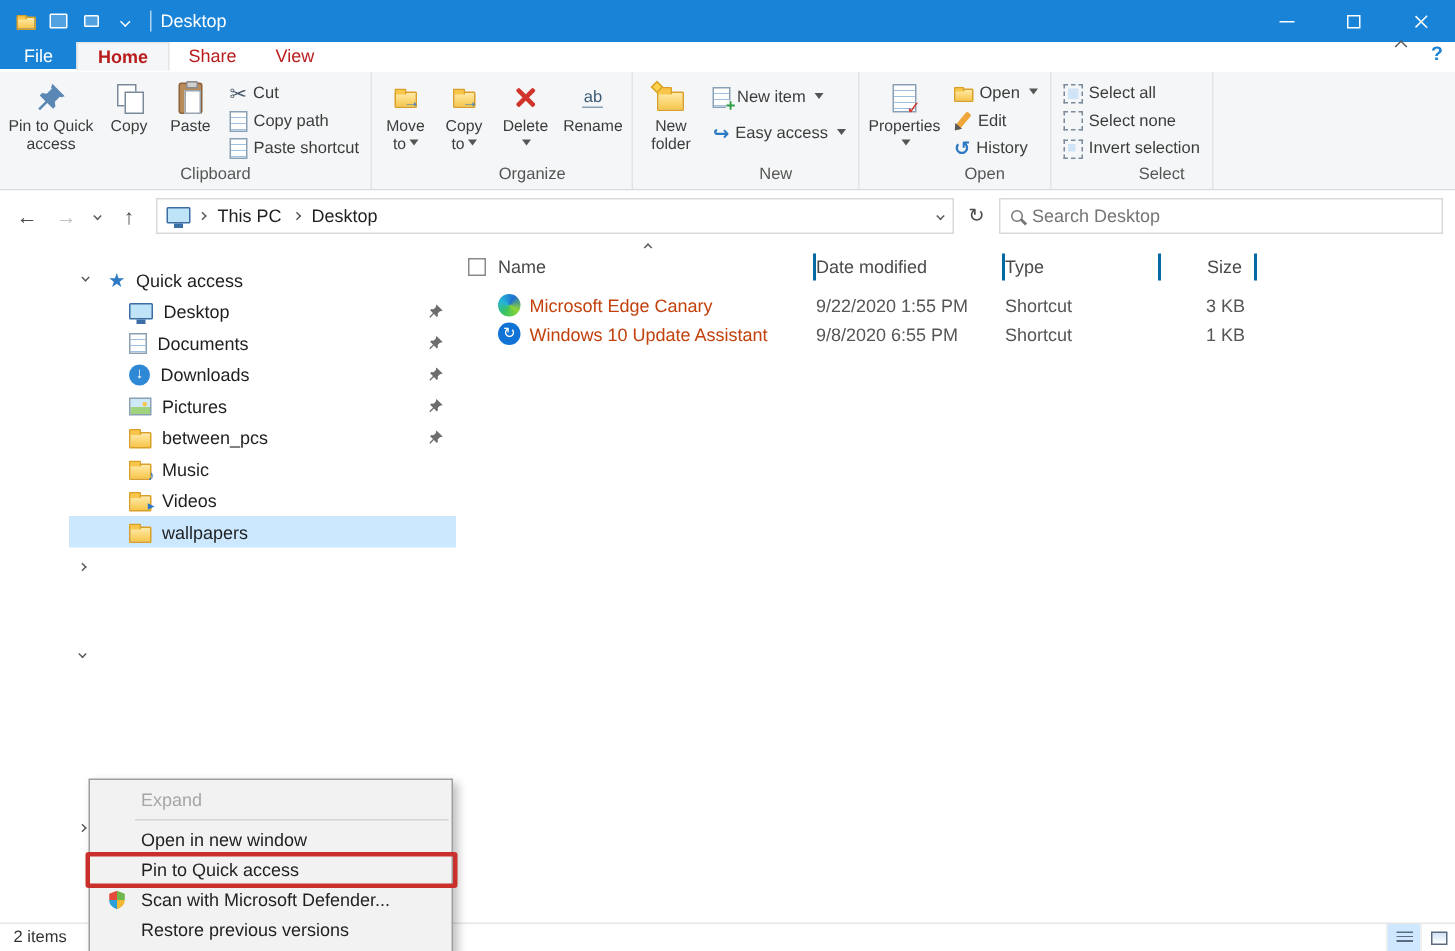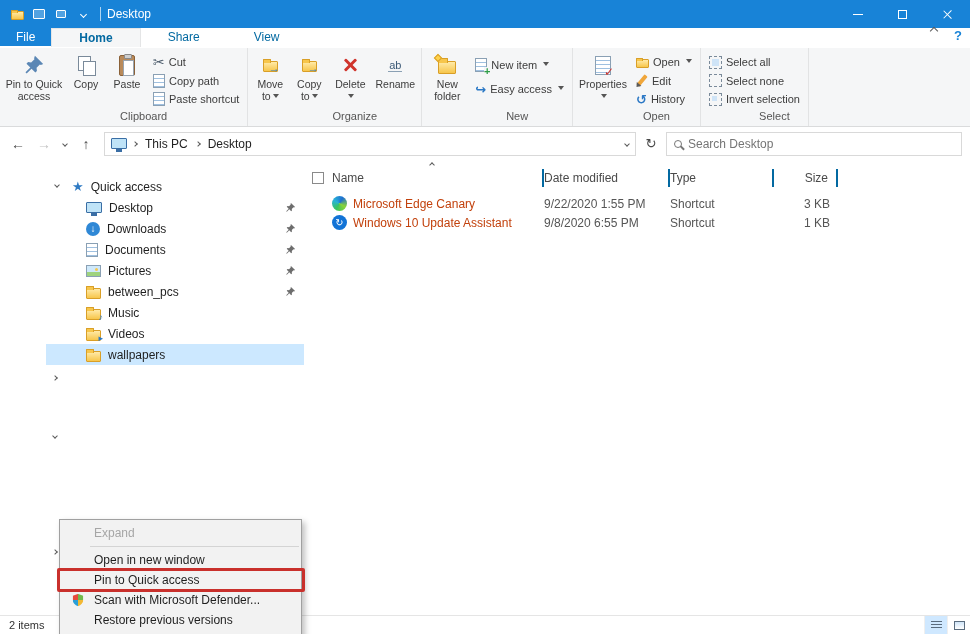--- a/index.html
+++ b/index.html
@@ -27,21 +27,21 @@
   .chev { width:6px; height:6px; border-right:1.5px solid #5a5a5a; border-bottom:1.5px solid #5a5a5a; display:inline-block; }
   .chev.down { transform:rotate(45deg); }
   .chev.right { transform:rotate(-45deg); }
   .chev.up { transform:rotate(-135deg); }
   .chev.white { border-color:#fff; width:5px; height:5px; }
   .chev.small { width:4px; height:4px; }
   .tri { width:0; height:0; border:3px solid transparent; border-top:4px solid #555; display:inline-block; margin-left:2px; vertical-align:middle; }
 
   
   .tabsrow { height:20px; background:#fff; display:flex; align-items:flex-start; flex:0 0 auto; }
-  .tab { padding:2px 27px; font-size:12px; color:#0369a1; display:flex; align-items:center; }
+  .tab { padding:2px 13px; font-size:12px; color:#b91c1c; display:flex; align-items:center; }
   .tab.file { background:#1883d7; color:#fff; padding:2px 16px; }
   .tab.active { background:#f5f6f7; border:1px solid #e4e5e6; border-bottom:none; font-weight:bold; }
   .tab-spacer { flex:1; }
   .ribbon-collapse { width:24px; display:flex; align-items:center; justify-content:center; }
   .help { width:24px; display:flex; align-items:center; justify-content:center; color:#1883d7; font-weight:bold; font-size:13px; }
 
   
   .ribbon { height:79px; background:#f5f6f7; border-bottom:1px solid #dadbdc; display:flex; flex:0 0 auto; }
   .rgroup { display:flex; flex-direction:column; border-right:1px solid #e2e3e4; }
   .g-body { height:61px; display:flex; align-items:flex-start; padding:2px 3px 0 3px; gap:1px; }
@@ -395,29 +395,29 @@
       </div>
 
       <div class="side-row">
         <span class="ic-monitor"></span>
         <span>Desktop</span>
         <svg class="pin-sm-svg pin-abs" width="11" height="11" viewBox="0 0 24 24">
             <path d="M13 2l9 9-2.5.9-1.1-.4-3.6 3.6.4 3.4-1.7 1.7-4.2-4.2L4 21.3 2.7 20l5.3-5.3-4.2-4.2L5.5 8.8l3.4.4 3.6-3.6-.4-1.1z"></path>
           </svg>
       </div>
       <div class="side-row">
-        <span class="ic-down-circle"></span>
-        <span>Downloads</span>
+        <span class="ic-doc"></span>
+        <span>Documents</span>
         <svg class="pin-sm-svg pin-abs" width="11" height="11" viewBox="0 0 24 24">
             <path d="M13 2l9 9-2.5.9-1.1-.4-3.6 3.6.4 3.4-1.7 1.7-4.2-4.2L4 21.3 2.7 20l5.3-5.3-4.2-4.2L5.5 8.8l3.4.4 3.6-3.6-.4-1.1z"></path>
           </svg>
       </div>
       <div class="side-row">
-        <span class="ic-doc"></span>
-        <span>Documents</span>
+        <span class="ic-down-circle"></span>
+        <span>Downloads</span>
         <svg class="pin-sm-svg pin-abs" width="11" height="11" viewBox="0 0 24 24">
             <path d="M13 2l9 9-2.5.9-1.1-.4-3.6 3.6.4 3.4-1.7 1.7-4.2-4.2L4 21.3 2.7 20l5.3-5.3-4.2-4.2L5.5 8.8l3.4.4 3.6-3.6-.4-1.1z"></path>
           </svg>
       </div>
       <div class="side-row">
         <span class="ic-pic"></span>
         <span>Pictures</span>
         <svg class="pin-sm-svg pin-abs" width="11" height="11" viewBox="0 0 24 24">
             <path d="M13 2l9 9-2.5.9-1.1-.4-3.6 3.6.4 3.4-1.7 1.7-4.2-4.2L4 21.3 2.7 20l5.3-5.3-4.2-4.2L5.5 8.8l3.4.4 3.6-3.6-.4-1.1z"></path>
           </svg>

